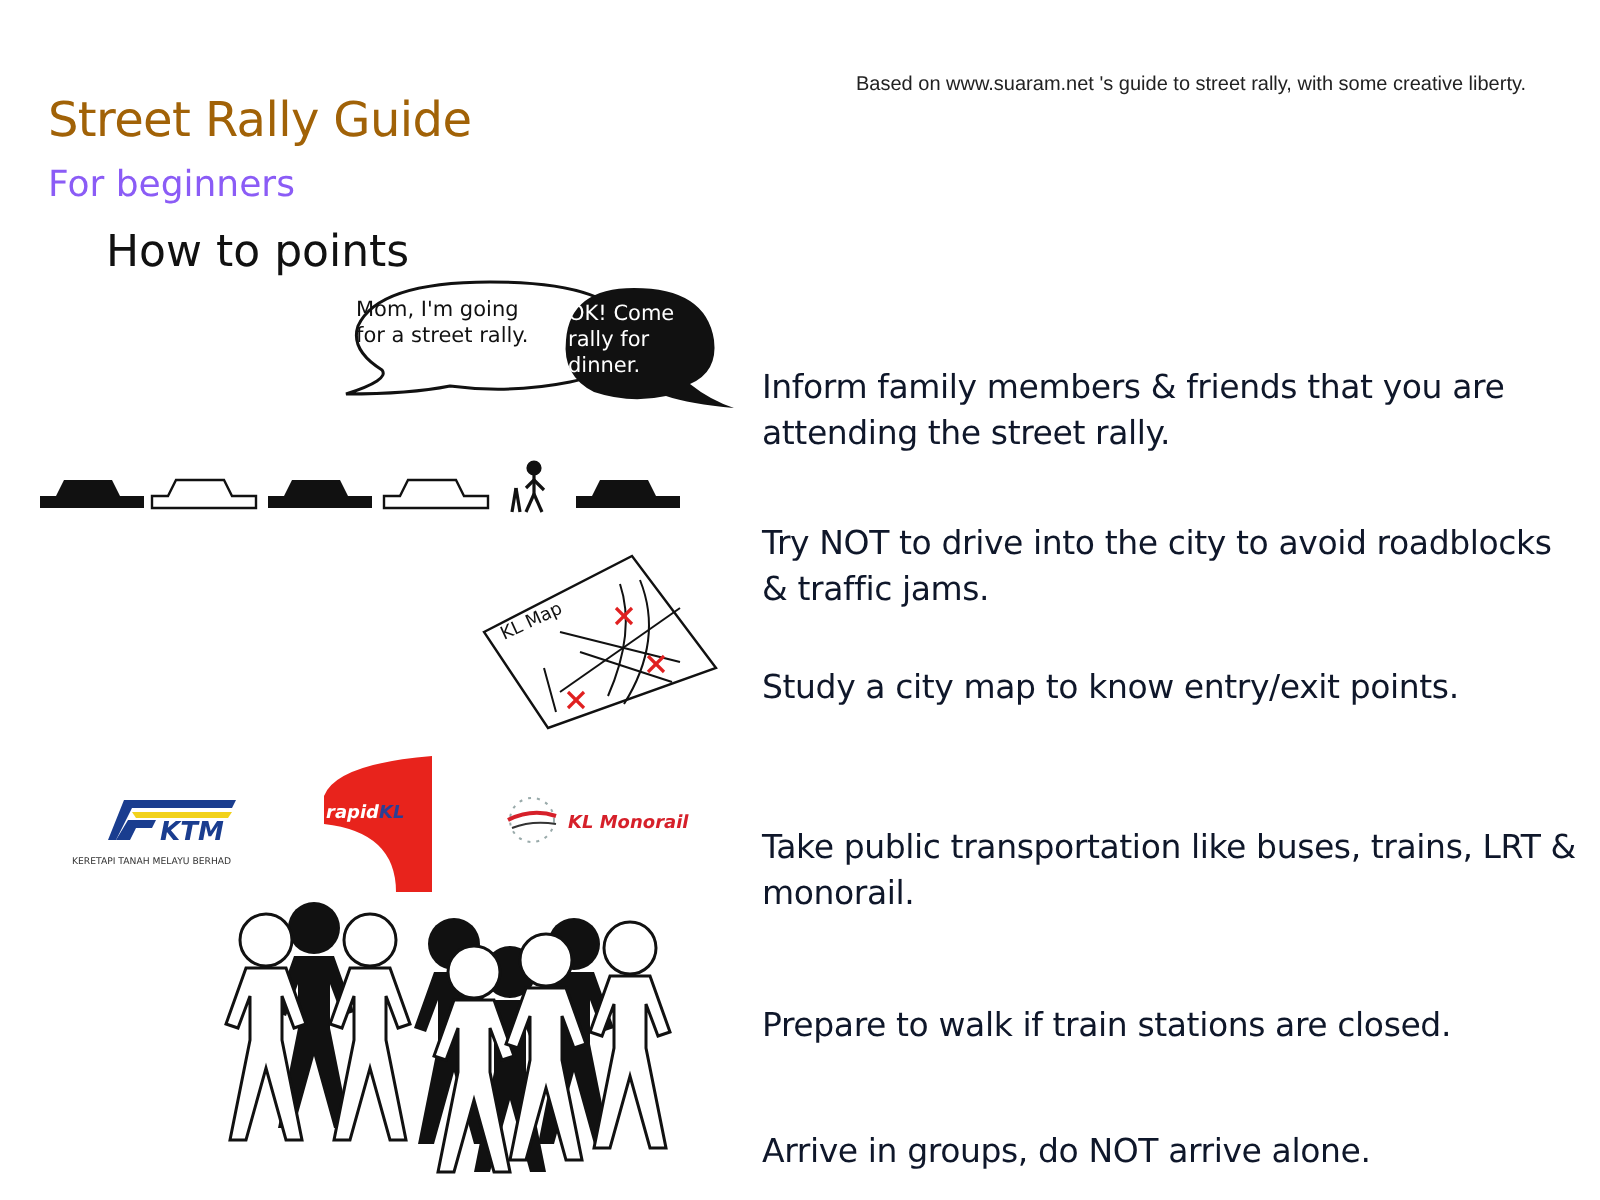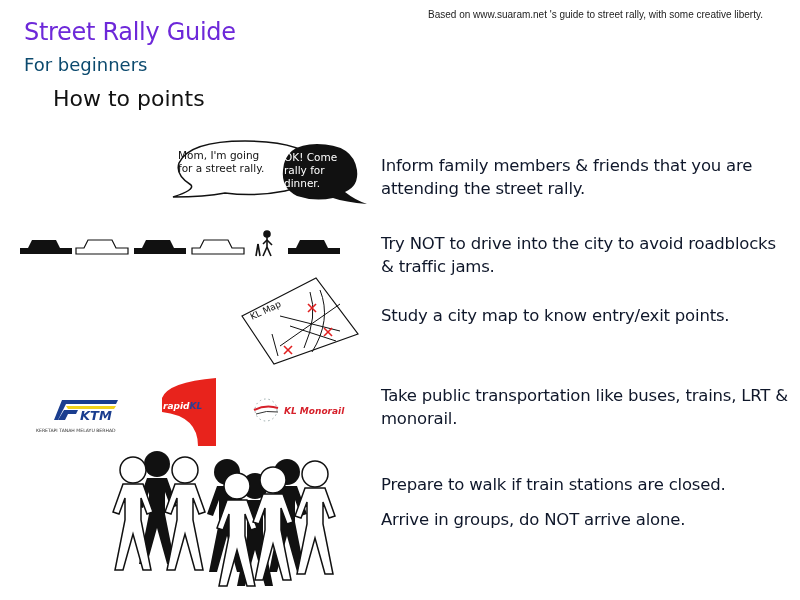--- a/index.html
+++ b/index.html
@@ -1,21 +1,21 @@
 <!DOCTYPE html>
 <html><head>
 <meta charset="utf-8">
 <style>
   html, body { margin:0; padding:0; }
   body { width:800px; height:600px; background:#ffffff; position:relative; overflow:hidden;
          font-family:"DejaVu Sans", sans-serif; color:#111; }
-  .abs { position:absolute; }
+  .abs { position:absolute;margin-top:28px; }
   .credit { left:428px; top:9px; font-family:"Liberation Sans", sans-serif; font-size:10px; color:#222; white-space:nowrap; }
-  .title { left:24px; top:18px; font-size:24px; color:#6d28d9; white-space:nowrap; letter-spacing:-0.3px; }
-  .subtitle { left:24px; top:54px; font-size:18px; color:#0c4a6e; white-space:nowrap; }
+  .title { left:24px; top:18px; font-size:24px; color:#a16207; white-space:nowrap; letter-spacing:-0.3px; }
+  .subtitle { left:24px; top:54px; font-size:18px; color:#8b5cf6; white-space:nowrap; }
   .section { left:53px; top:86px; font-size:22px; color:#111; white-space:nowrap; }
   .tip { left:381px; font-size:16.5px; line-height:23px; color:#0f172a; width:410px; letter-spacing:-0.2px; }
   .bubble-text { position:absolute; text-align:left; font-size:10.5px; line-height:13px; }
   svg { position:absolute; overflow:visible; }
 </style>
 </head>
 <body>
 
 <div class="abs credit">Based on www.suaram.net 's guide to street rally, with some creative liberty.</div>
 
@@ -124,13 +124,13 @@
     <use href="#person" x="168" y="30"></use>
     <use href="#person" x="210" y="24"></use>
   </g>
 </svg>
 
 <div class="abs tip" style="top:154px">Inform family members &amp; friends that you are attending the street rally.</div>
 <div class="abs tip" style="top:232px">Try NOT to drive into the city to avoid roadblocks &amp; traffic jams.</div>
 <div class="abs tip" style="top:304px">Study a city map to know entry/exit points.</div>
 <div class="abs tip" style="top:384px">Take public transportation like buses, trains, LRT &amp; monorail.</div>
 <div class="abs tip" style="top:473px">Prepare to walk if train stations are closed.</div>
-<div class="abs tip" style="top:508px">Arrive in groups, do NOT arrive alone.</div>
+<div class="abs tip" style="top:536px">Arrive in groups, do NOT arrive alone.</div>
 
 </body></html>

